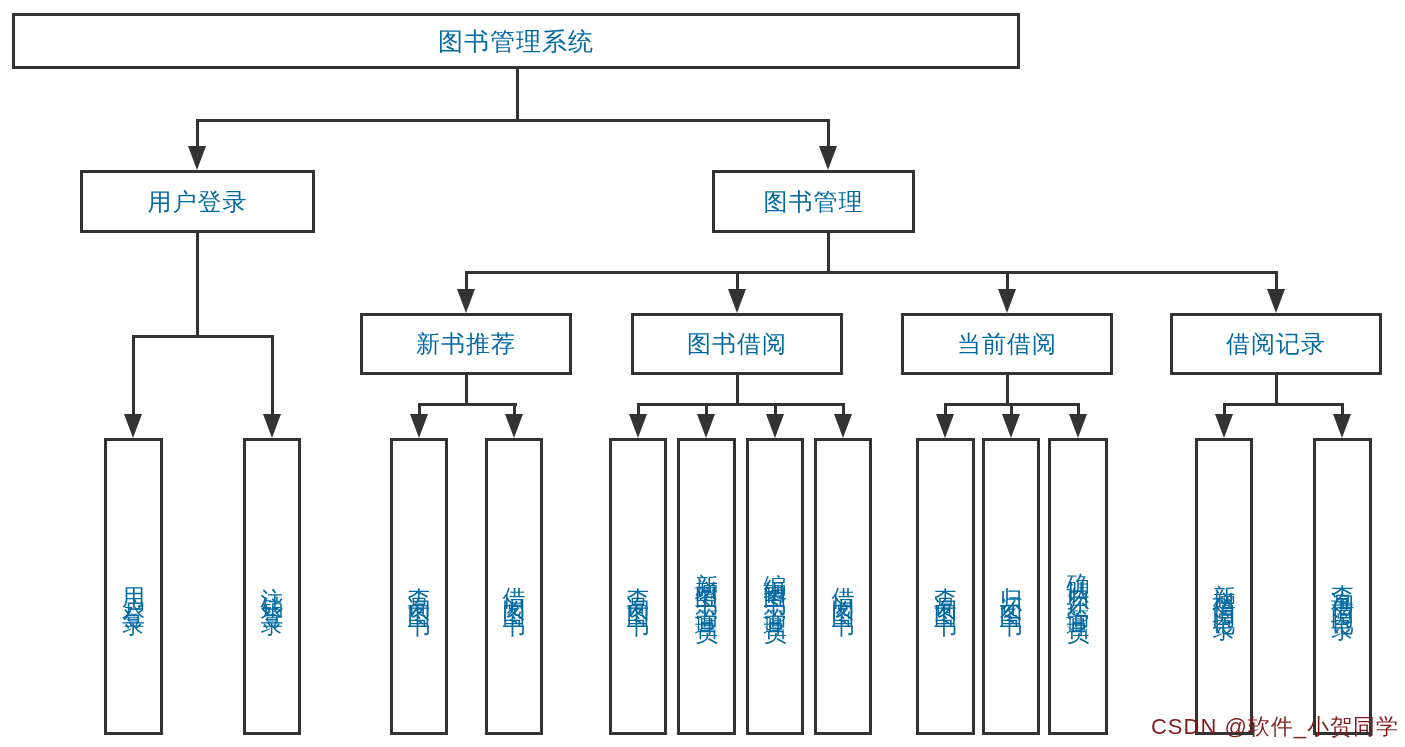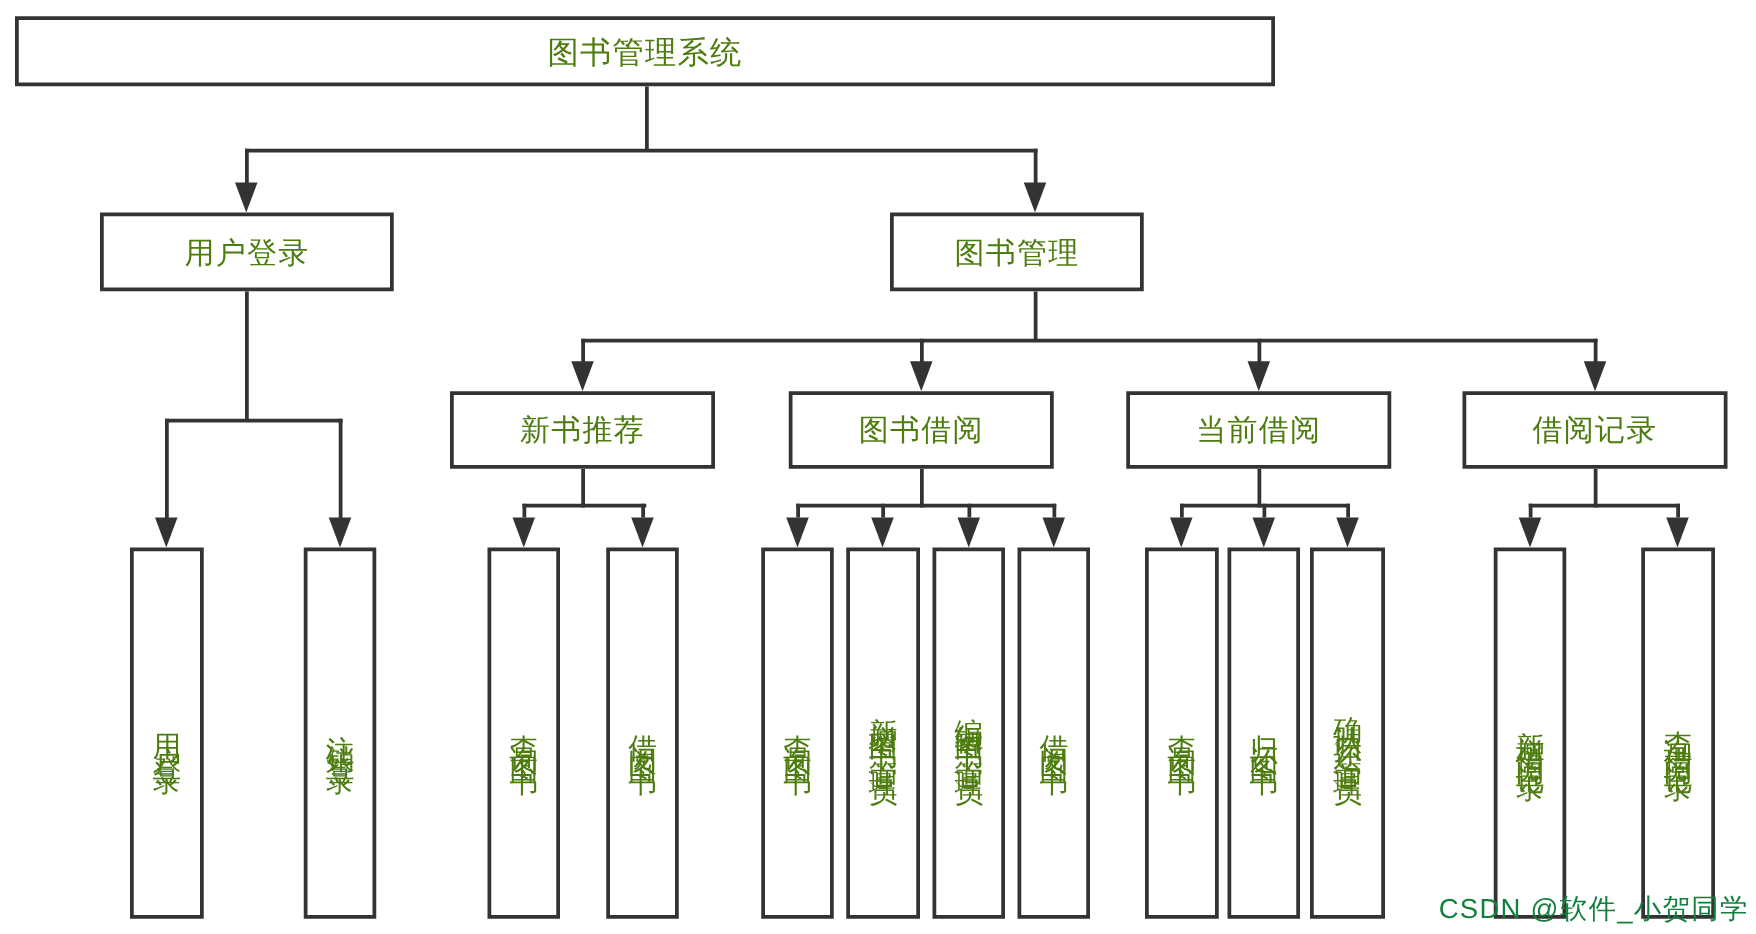--- a/index.html
+++ b/index.html
@@ -4,38 +4,38 @@
 <style>
   html,body{margin:0;padding:0;background:#ffffff;}
   .canvas{
     position:relative;width:1405px;height:747px;background:#ffffff;overflow:hidden;
     font-family:"Liberation Sans","DejaVu Sans",sans-serif;color:#2b2b2b;
   }
   .box{
     position:absolute;background:#ffffff;border:3px solid #333333;box-sizing:border-box;
     display:flex;align-items:center;justify-content:center;z-index:2;
   }
-  .box .lbl{font-size:24px;color:#4d7c0f;letter-spacing:1px;white-space:nowrap;}
+  .box .lbl{font-size:24px;color:#0369a1;letter-spacing:1px;white-space:nowrap;}
   .root-box .lbl{font-size:25px;}
   .vbox .lbl{
     writing-mode:vertical-rl;text-orientation:mixed;
     font-size:23px;letter-spacing:9px;line-height:1;white-space:nowrap;
   }
   .vbox.long .lbl{letter-spacing:7px;}
   .hline,.vline{position:absolute;background:#333333;z-index:1;}
   .hline{height:3px;}
   .vline{width:3px;}
   .arrow{
     position:absolute;width:0;height:0;z-index:1;
     border-left:9px solid transparent;border-right:9px solid transparent;
     border-top:24px solid #333333;
   }
   .watermark{
     position:absolute;right:6px;bottom:5px;z-index:3;
-    font-size:22px;letter-spacing:1px;color:#15803d;white-space:nowrap;
+    font-size:22px;letter-spacing:1px;color:#7f1d1d;white-space:nowrap;
   }
 </style>
 </head>
 <body>
 
 <div class="canvas">
 
   <div class="box root-box" style="left:12px;top:13px;width:1008px;height:56px">
     <span class="lbl">图书管理系统</span>
   </div>

